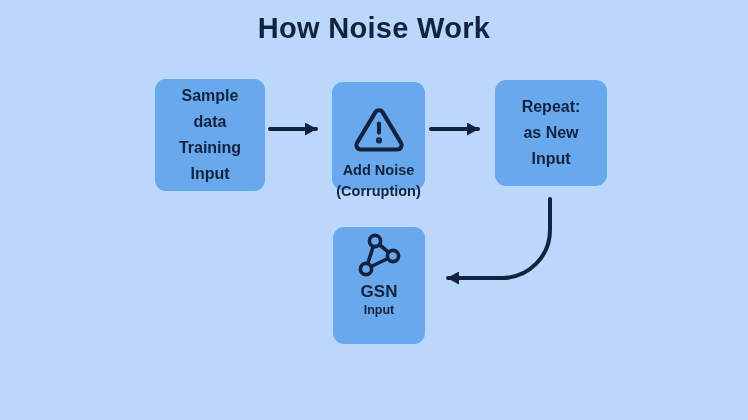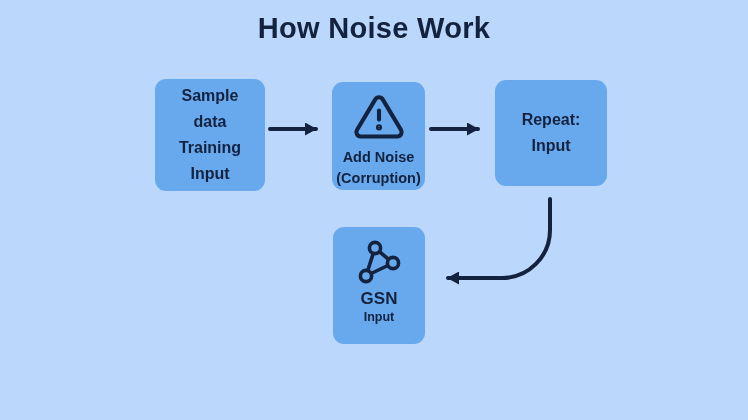--- a/index.html
+++ b/index.html
@@ -26,23 +26,23 @@
     position:absolute;
     background:var(--box-fill);
     border-radius:11px;
     display:flex;flex-direction:column;
     align-items:center;justify-content:center;
     text-align:center;
     font-weight:700;color:var(--ink);
     box-sizing:border-box;
   }
   .box-step1{left:155px;top:79px;width:110px;height:112px;font-size:16px;line-height:26px;}
-  .box-step2{left:332px;top:82px;width:93px;height:108px;font-size:14.5px;line-height:21px;justify-content:flex-start;padding-top:9px;}
+  .box-step2{left:332px;top:82px;width:93px;height:108px;font-size:14.5px;line-height:21px;justify-content:flex-start;padding-top:22px;}
   .box-step3{left:495px;top:80px;width:112px;height:106px;font-size:16px;line-height:26px;}
-  .box-step4{left:333px;top:227px;width:92px;height:117px;justify-content:flex-start;padding-top:10px;}
+  .box-step4{left:333px;top:227px;width:92px;height:117px;justify-content:flex-start;padding-top:3px;}
   .icon{display:block;flex:0 0 auto;}
   .warn-icon{margin-bottom:4px;}
   .net-icon{margin-bottom:2px;}
   .gsn-heading{font-size:17px;line-height:20px;font-weight:700;}
   .gsn-sub{font-size:12.5px;line-height:16px;font-weight:700;}
   .arrows{position:absolute;left:0;top:0;pointer-events:none;}
   .arrow{stroke:var(--ink);stroke-width:4;fill:none;stroke-linecap:round;}
   .arrowhead{fill:var(--ink);}
   .caption{
     position:absolute;left:0;top:358px;width:748px;
@@ -70,20 +70,21 @@
       <path d="M10.29 3.86 L1.82 18 a2 2 0 0 0 1.71 3 h16.94 a2 2 0 0 0 1.71 -3 L13.71 3.86 a2 2 0 0 0 -3.42 0 z"></path>
       <line x1="12" y1="9" x2="12" y2="13.2"></line>
       <circle cx="12" cy="16.8" r="0.45" fill="var(--ink)"></circle>
     </svg>
     <div>Add Noise</div>
     <div>(Corruption)</div>
   </div>
 
   <div class="box box-step3">
     <div>Repeat:</div>
+    <div>as New</div>
     <div>Input</div>
   </div>
 
   <div class="box box-step4">
     <svg class="icon net-icon" width="50" height="50" viewBox="0 0 50 50" fill="none" stroke="var(--ink)" stroke-width="3.6" stroke-linecap="round">
       <line x1="21" y1="11" x2="39" y2="26"></line>
       <line x1="21" y1="11" x2="12" y2="39"></line>
       <line x1="12" y1="39" x2="39" y2="26"></line>
       <circle cx="21" cy="11" r="5.6" fill="var(--box-fill)"></circle>
       <circle cx="39" cy="26" r="5.6" fill="var(--box-fill)"></circle>

